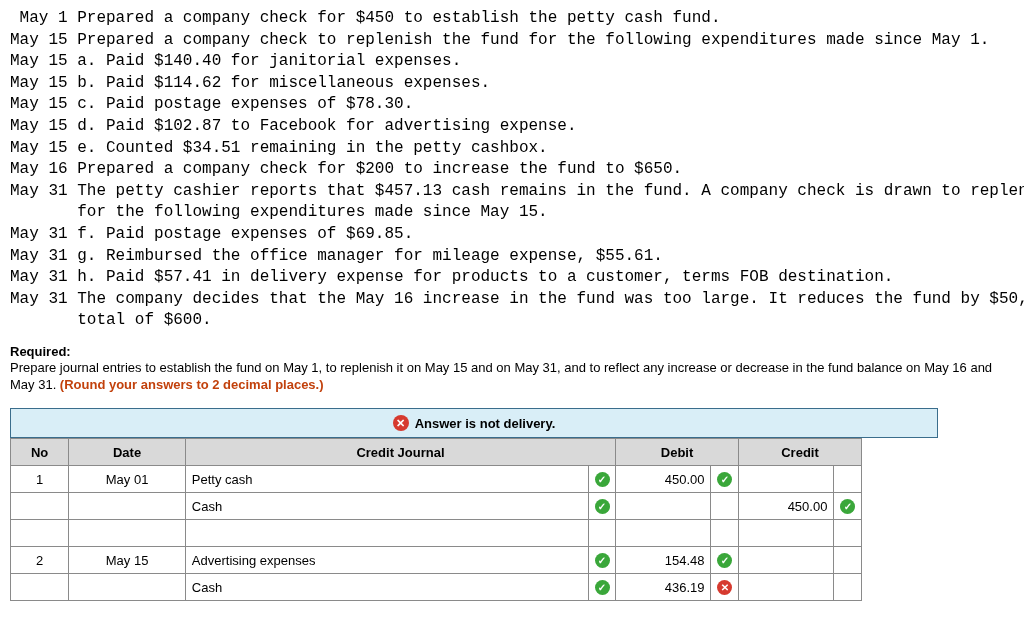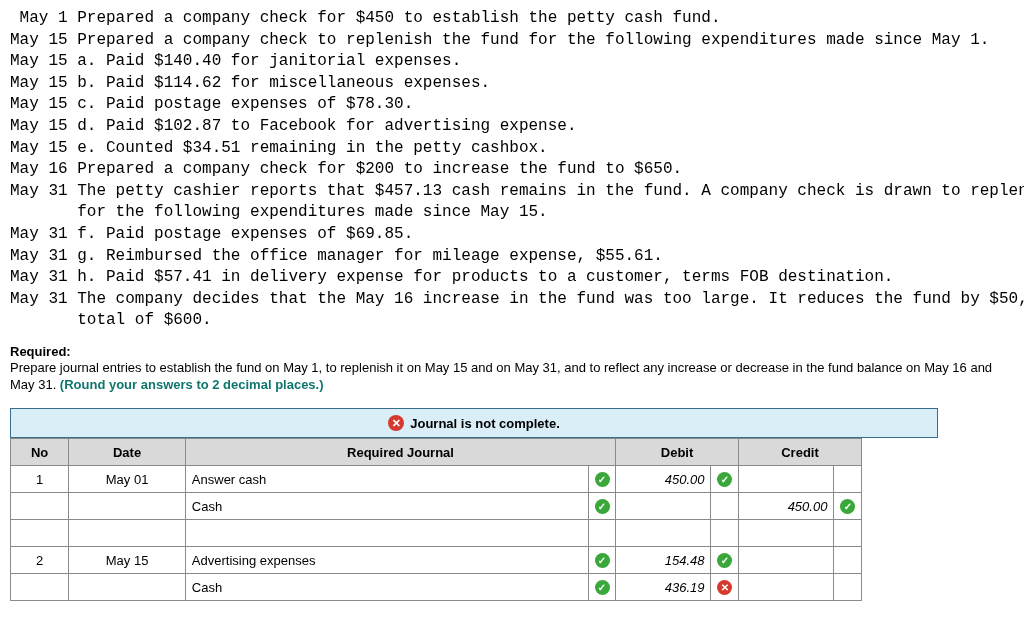--- a/index.html
+++ b/index.html
@@ -12,21 +12,21 @@
   }
   .tx {
     font-family: "Courier New", monospace;
     font-size: 16px;
     line-height: 1.35;
     white-space: pre;
     margin-bottom: 12px;
   }
   .req-label { font-weight: bold; }
   .req-text { margin-bottom: 14px; line-height: 1.35; }
-  .round { color: #0f766e; font-weight: bold; }
+  .round { color: #c2410c; font-weight: bold; }
   .banner {
     background: #d9eef7;
     border: 1px solid #3a6d8c;
     padding: 6px 8px;
     display: flex;
     align-items: center;
     justify-content: center;
     gap: 6px;
     font-weight: bold;
     margin-bottom: 0;
@@ -55,21 +55,21 @@
     text-align: center;
     font-weight: bold;
   }
   col.no   { width: 55px; }
   col.date { width: 110px; }
   col.desc { width: 380px; }
   col.mark { width: 26px; }
   col.amt  { width: 90px; }
   col.mk2  { width: 26px; }
   td.center { text-align: center; }
-  td.right  { text-align: right; font-style: italic; }
+  td.right  { text-align: right; }
   td.indent { padding-left: 24px; }
   .chk, .bad {
     display: inline-flex; align-items: center; justify-content: center;
     width: 15px; height: 15px; border-radius: 50%;
     color: #fff; font-size: 10px; font-weight: bold;
   }
   .chk { background: #3aa73a; }
   .bad { background: #d63a2f; }
   td.markcell { text-align: center; padding: 0; }
 </style>
@@ -92,48 +92,48 @@
 May 31 The company decides that the May 16 increase in the fund was too large. It reduces the fund by $50, leaving a
        total of $600.</div>
 
 <div class="req-label">Required:</div>
 <div class="req-text">
   <span>Prepare journal entries to establish the fund on May 1, to replenish it on May 15 and on May 31, and to reflect any increase or decrease in the fund balance on May 16 and May 31. </span><span class="round">(Round your answers to 2 decimal places.)</span>
 </div>
 
 <div class="banner">
   <span class="x-icon">✕</span>
-  <span>Journal is not complete.</span>
+  <span>Answer is not delivery.</span>
 </div>
 
 <table class="journal">
   <colgroup>
     <col class="no">
       <col class="date">
       <col class="desc">
       <col class="mark">
     <col class="amt">
       <col class="mk2">
       <col class="amt">
       <col class="mk2">
   </colgroup>
   <thead>
     <tr>
       <th>No</th>
       <th>Date</th>
-      <th colspan="2">Required Journal</th>
+      <th colspan="2">Credit Journal</th>
       <th colspan="2">Debit</th>
       <th colspan="2">Credit</th>
     </tr>
   </thead>
   <tbody id="jbody">
       <tr>
         <td class="center">1</td>
         <td class="center">May 01</td>
-        <td class="">Answer cash</td>
+        <td class="">Petty cash</td>
         <td class="markcell"><span class="chk">✓</span></td>
         <td class="right">450.00</td>
         <td class="markcell"><span class="chk">✓</span></td>
         <td class="right"></td>
         <td class="markcell"></td>
       </tr>
       <tr>
         <td class="center"></td>
         <td class="center"></td>
         <td class="indent">Cash</td>

